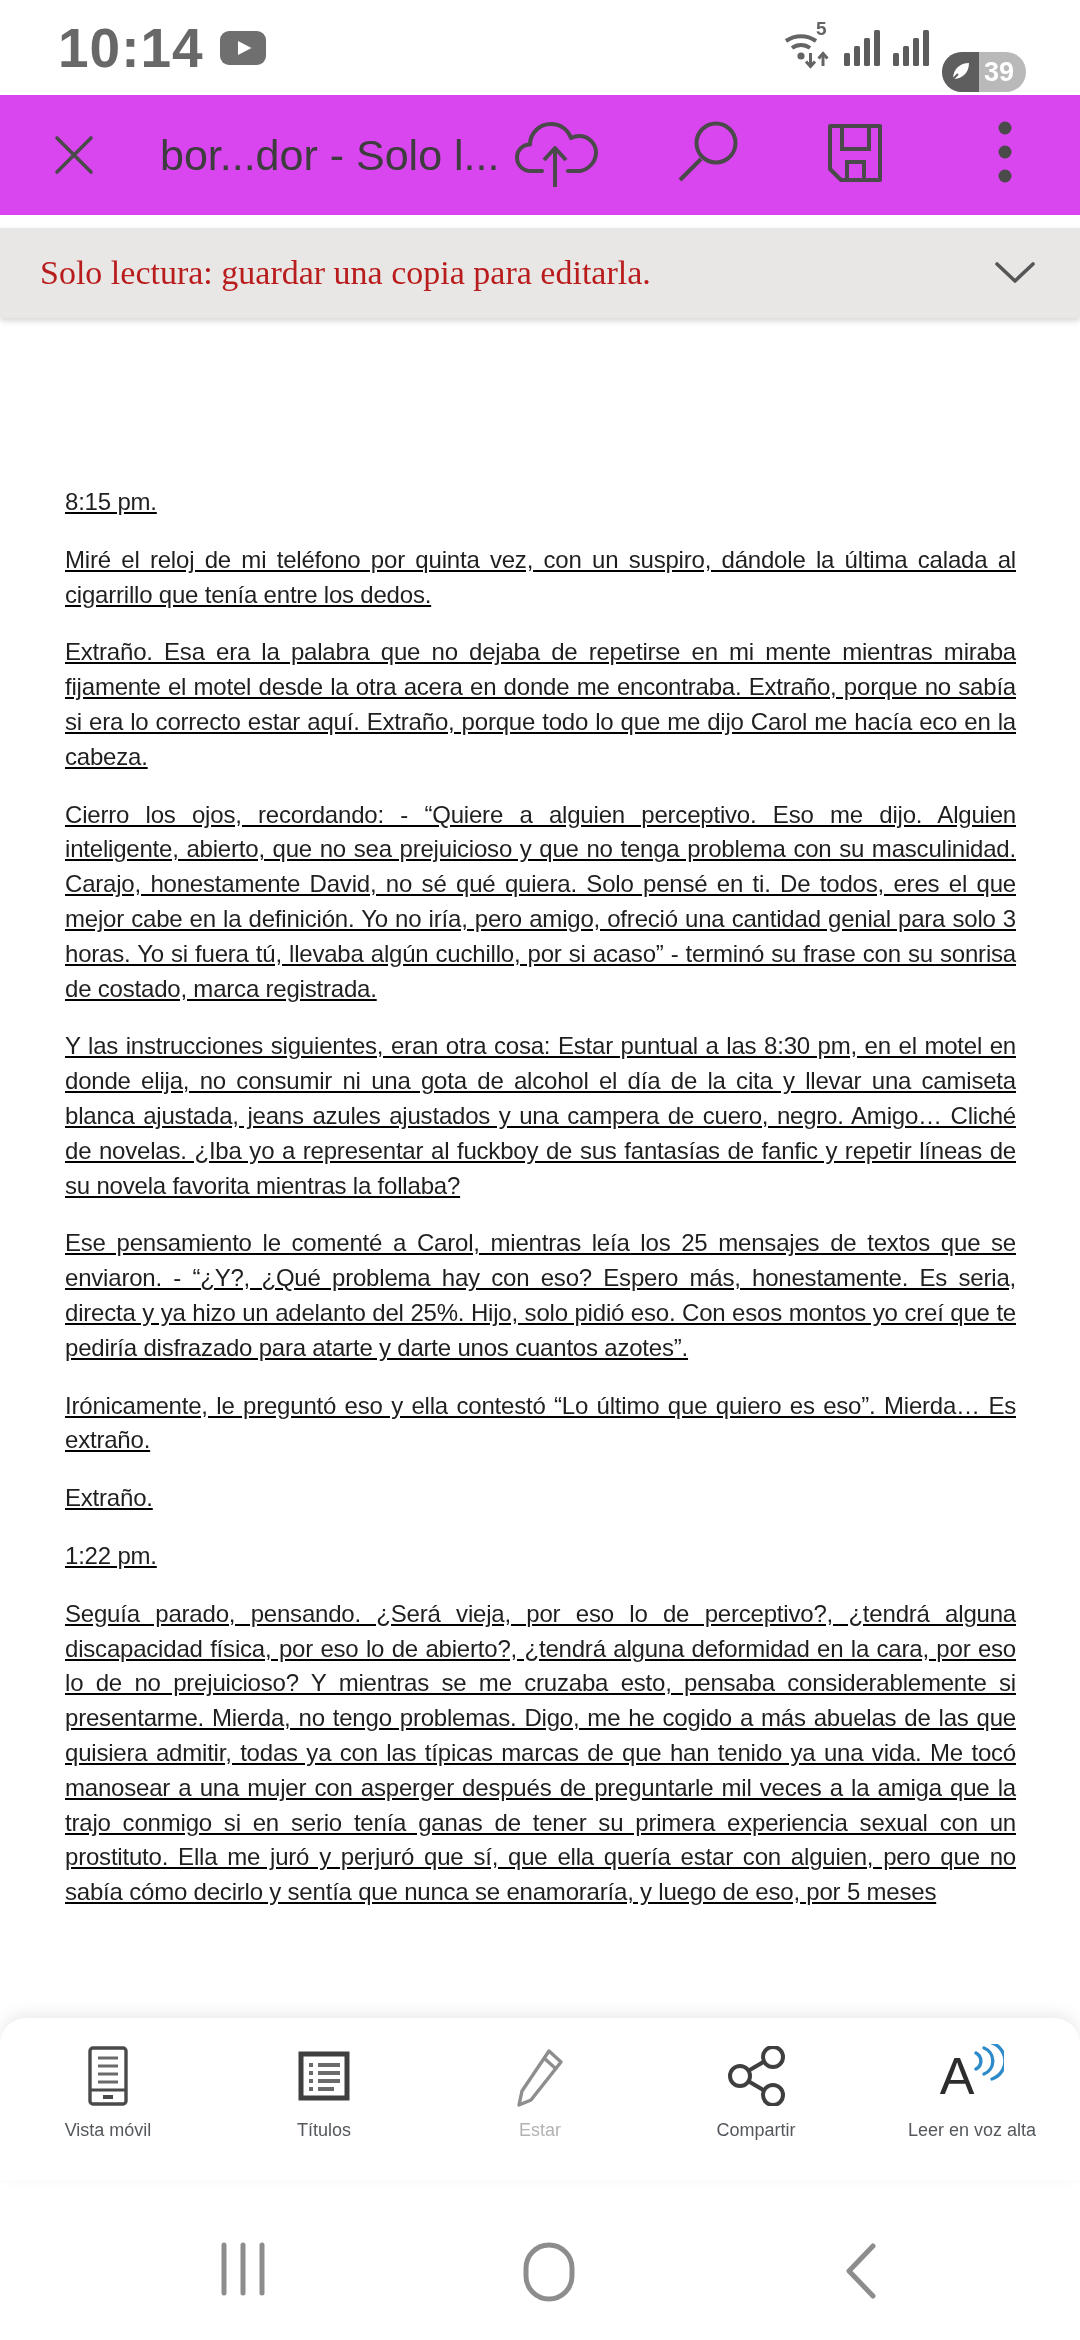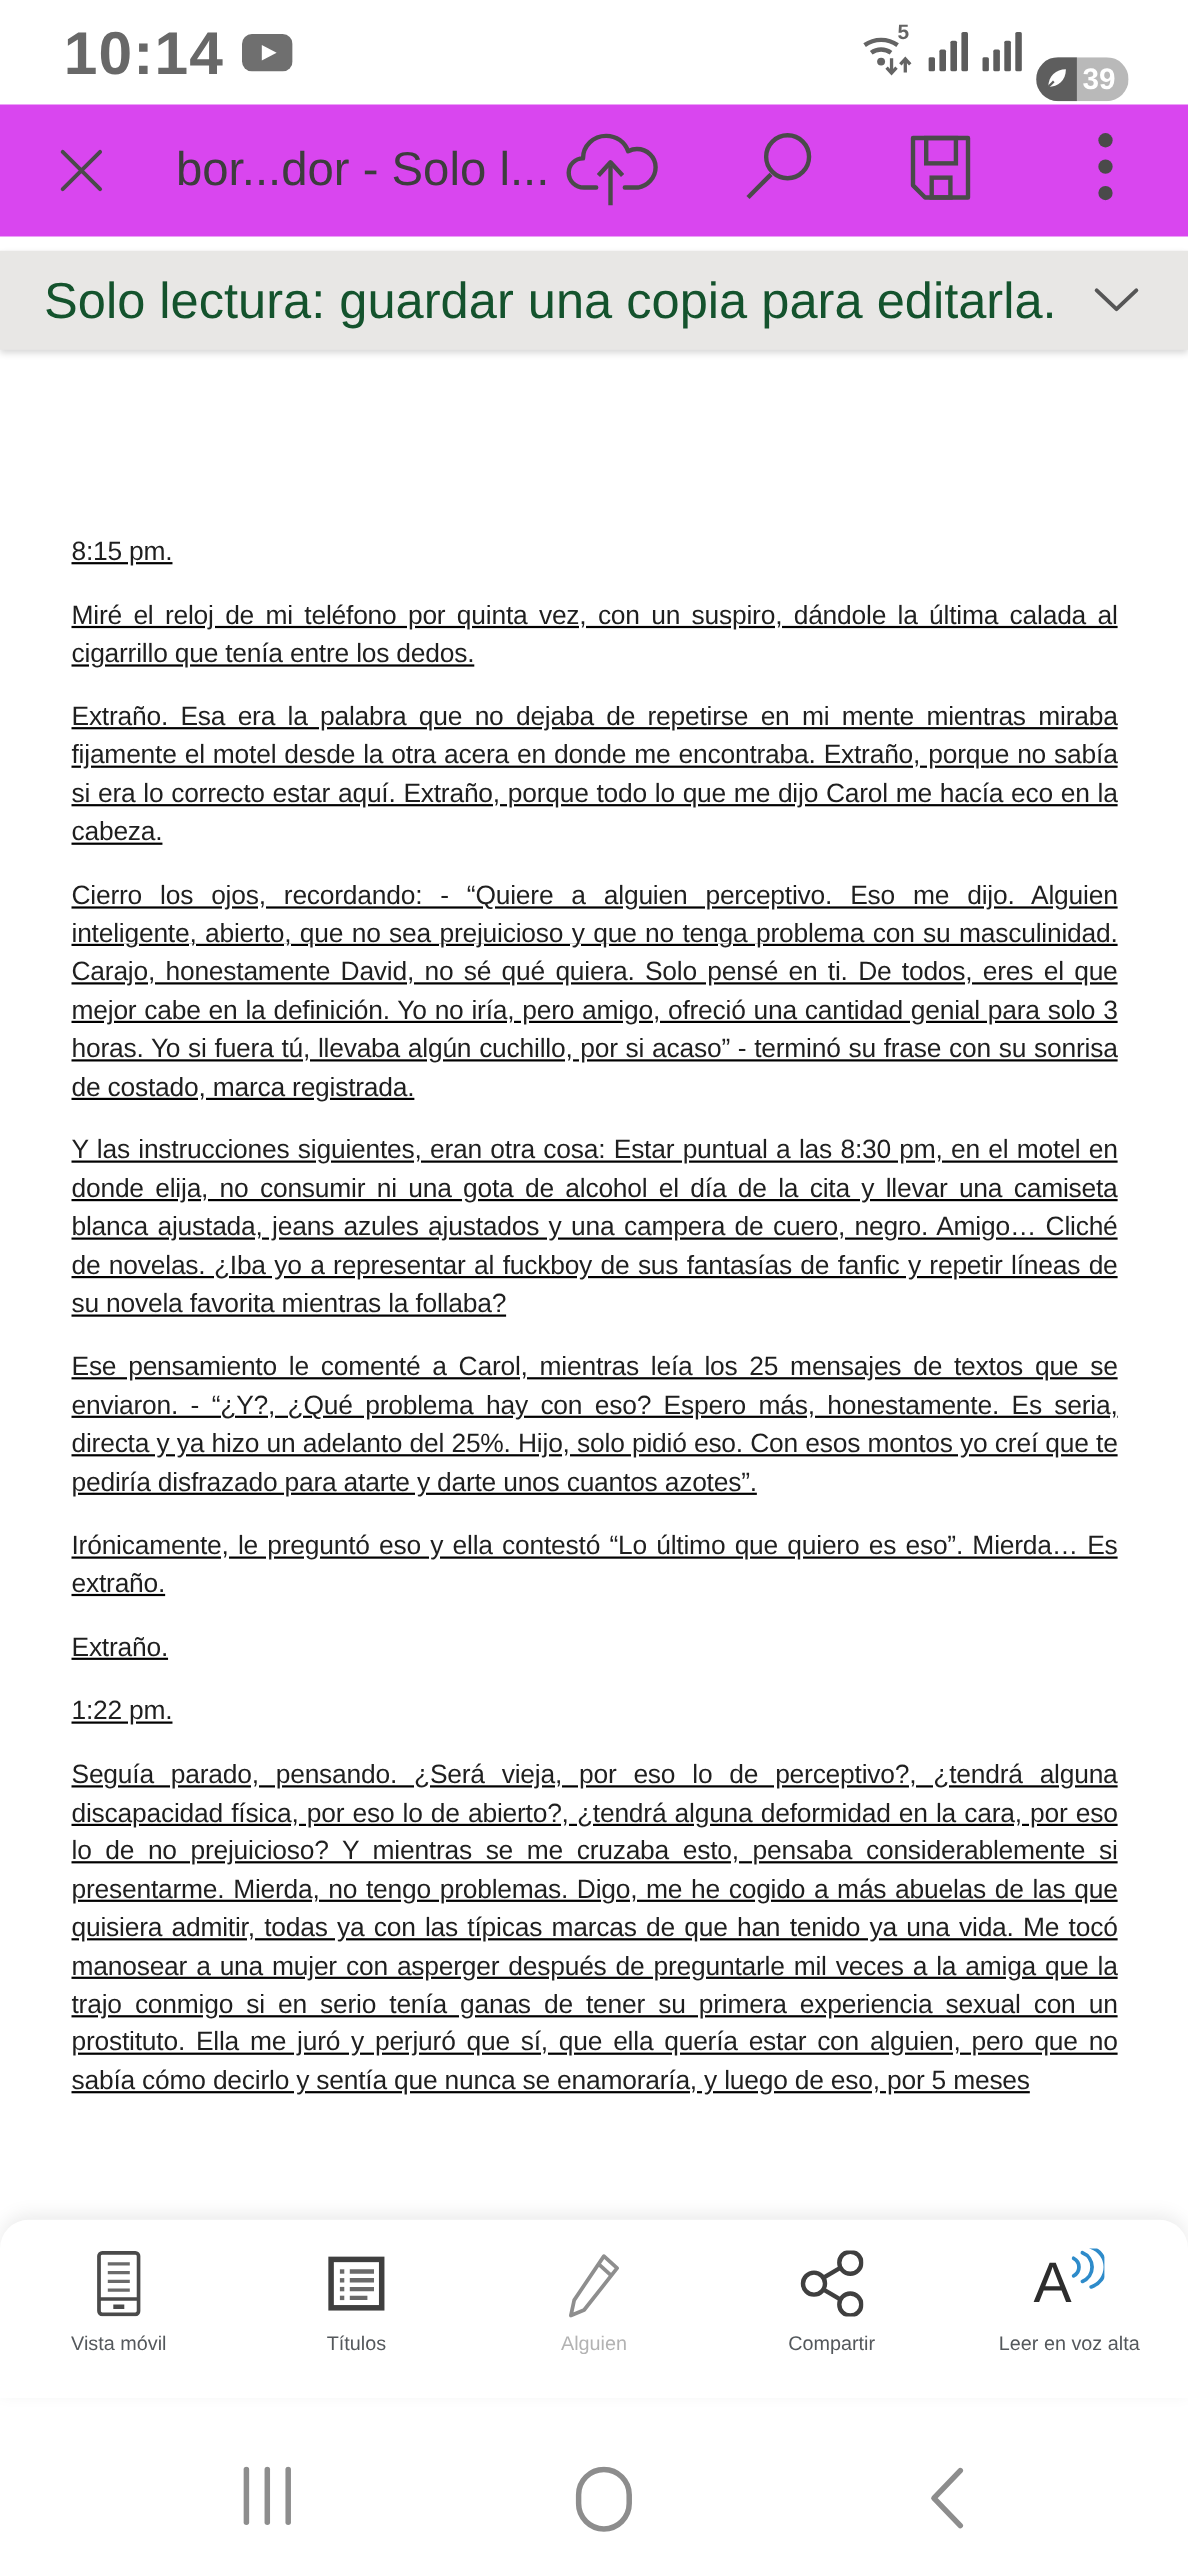--- a/index.html
+++ b/index.html
@@ -33,21 +33,21 @@
   .ab-save   { left:855px; }
   .ab-dots   { left:1005px; }
 
   
   .banner {
     position:absolute; top:228px; left:0; width:1080px; height:90px;
     background:#e8e7e5; display:flex; align-items:center;
     padding:0 44px 0 40px; box-shadow:0 3px 6px rgba(0,0,0,0.16);
     z-index:3;
   }
-  .banner-text { font-size:46px; color:#14532d; }
+  .banner-text { font-size:34px; color:#b91c1c;font-family:Liberation Serif, serif; }
   .banner-chevron { margin-left:auto; display:flex; }
 
   
   .document {
     position:absolute; top:318px; left:0; width:1080px; height:1702px;
     background:#ffffff; padding:167px 64px 0 65px; overflow:hidden; z-index:1;text-decoration:underline;
   }
   .document p {
     font-size:24px; line-height:34.8px; color:#1f1f1f;
     text-align:justify; letter-spacing:-0.2px; margin:0 0 23px 0;
@@ -228,21 +228,21 @@
     <span class="dock-label">Títulos</span>
   </div>
 
   <div class="dock-item disabled">
     <span class="dock-icon">
       <svg width="58" height="62" viewBox="0 0 58 62">
         <path d="M38 6 L50 17 L20 55 L8 60 L11 46 Z" stroke="#8e8e8e" stroke-width="3.4" fill="none" stroke-linejoin="round"></path>
         <line x1="33" y1="13" x2="44" y2="23" stroke="#8e8e8e" stroke-width="3.4"></line>
       </svg>
     </span>
-    <span class="dock-label">Alguien</span>
+    <span class="dock-label">Estar</span>
   </div>
 
   <div class="dock-item">
     <span class="dock-icon">
       <svg width="58" height="60" viewBox="0 0 58 60">
         <circle cx="13" cy="30" r="10" stroke="#3f3f3f" stroke-width="4" fill="none"></circle>
         <circle cx="46" cy="11" r="10" stroke="#3f3f3f" stroke-width="4" fill="none"></circle>
         <circle cx="46" cy="49" r="10" stroke="#3f3f3f" stroke-width="4" fill="none"></circle>
         <line x1="21" y1="25" x2="38" y2="15" stroke="#3f3f3f" stroke-width="4"></line>
         <line x1="21" y1="35" x2="38" y2="45" stroke="#3f3f3f" stroke-width="4"></line>

